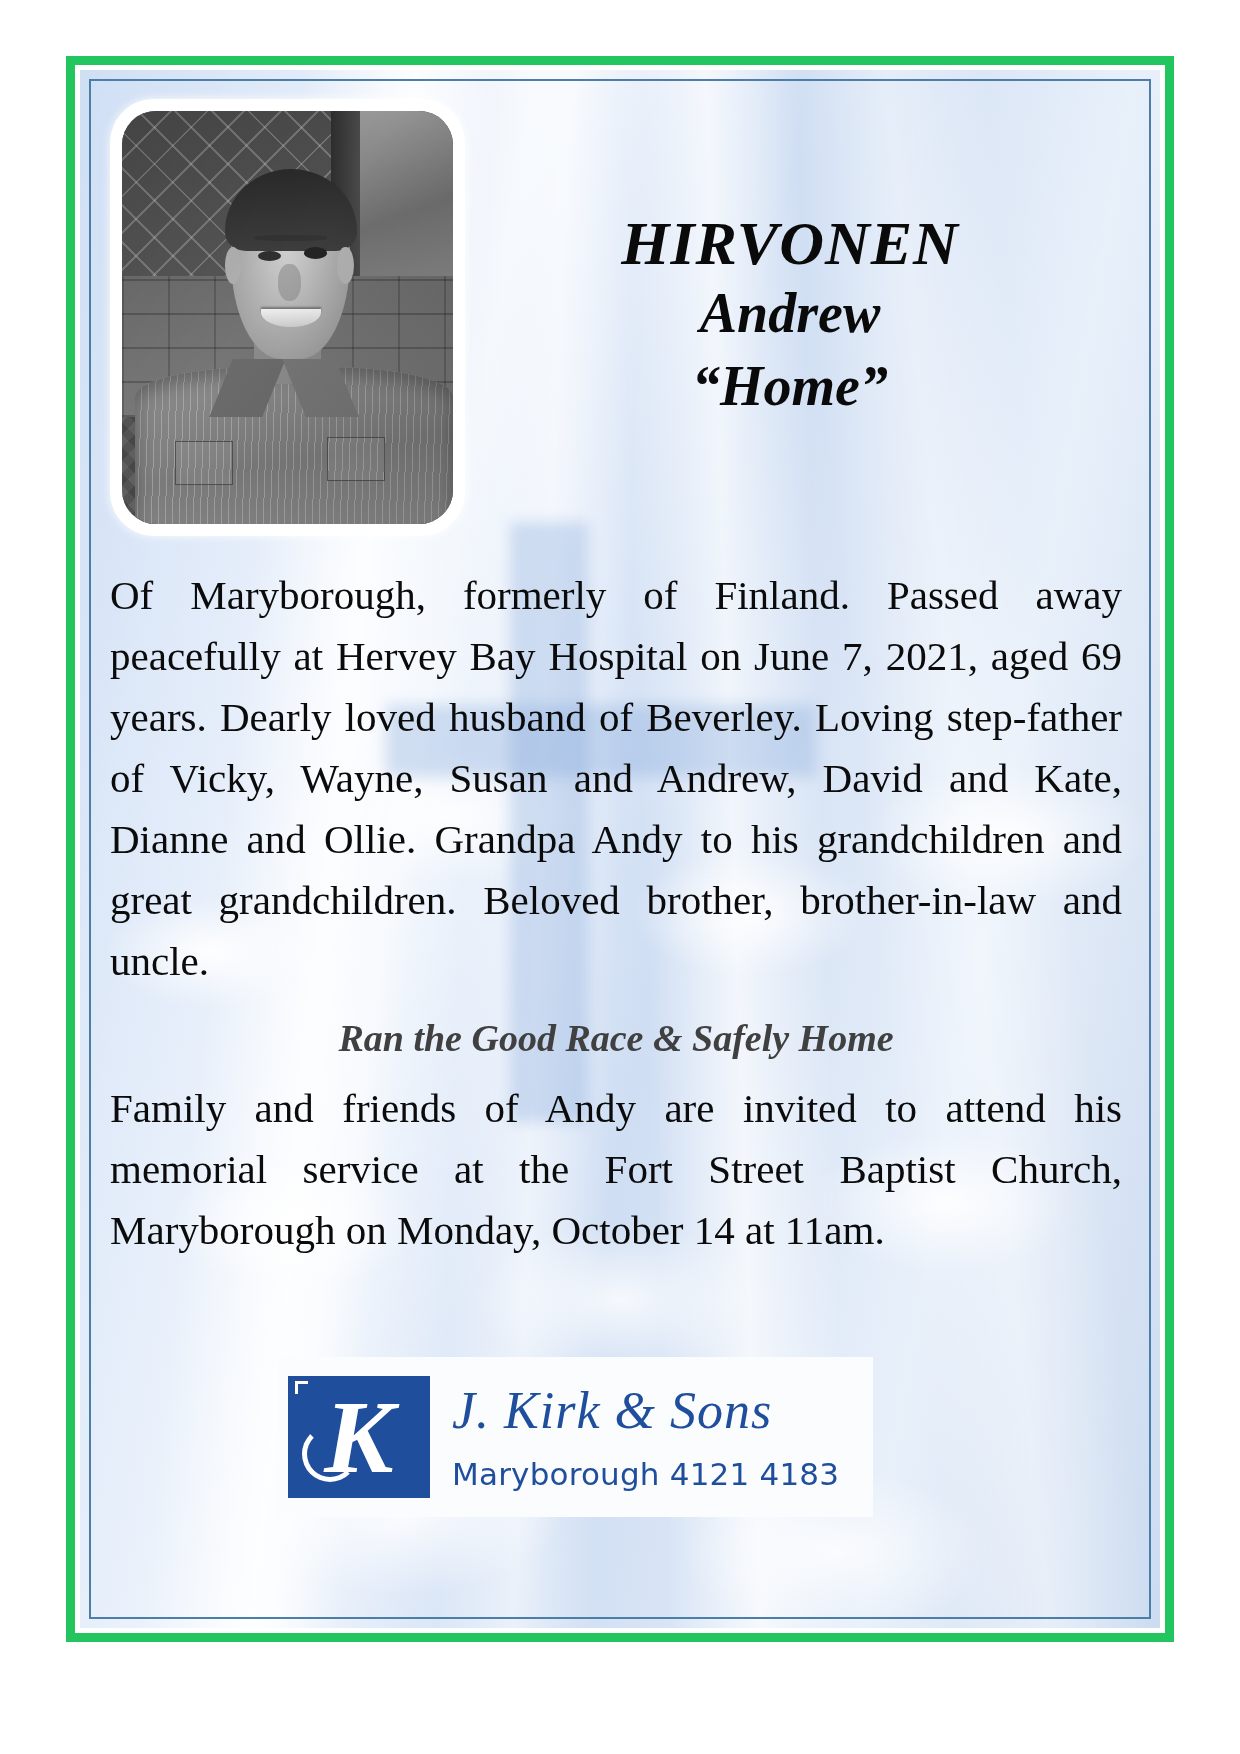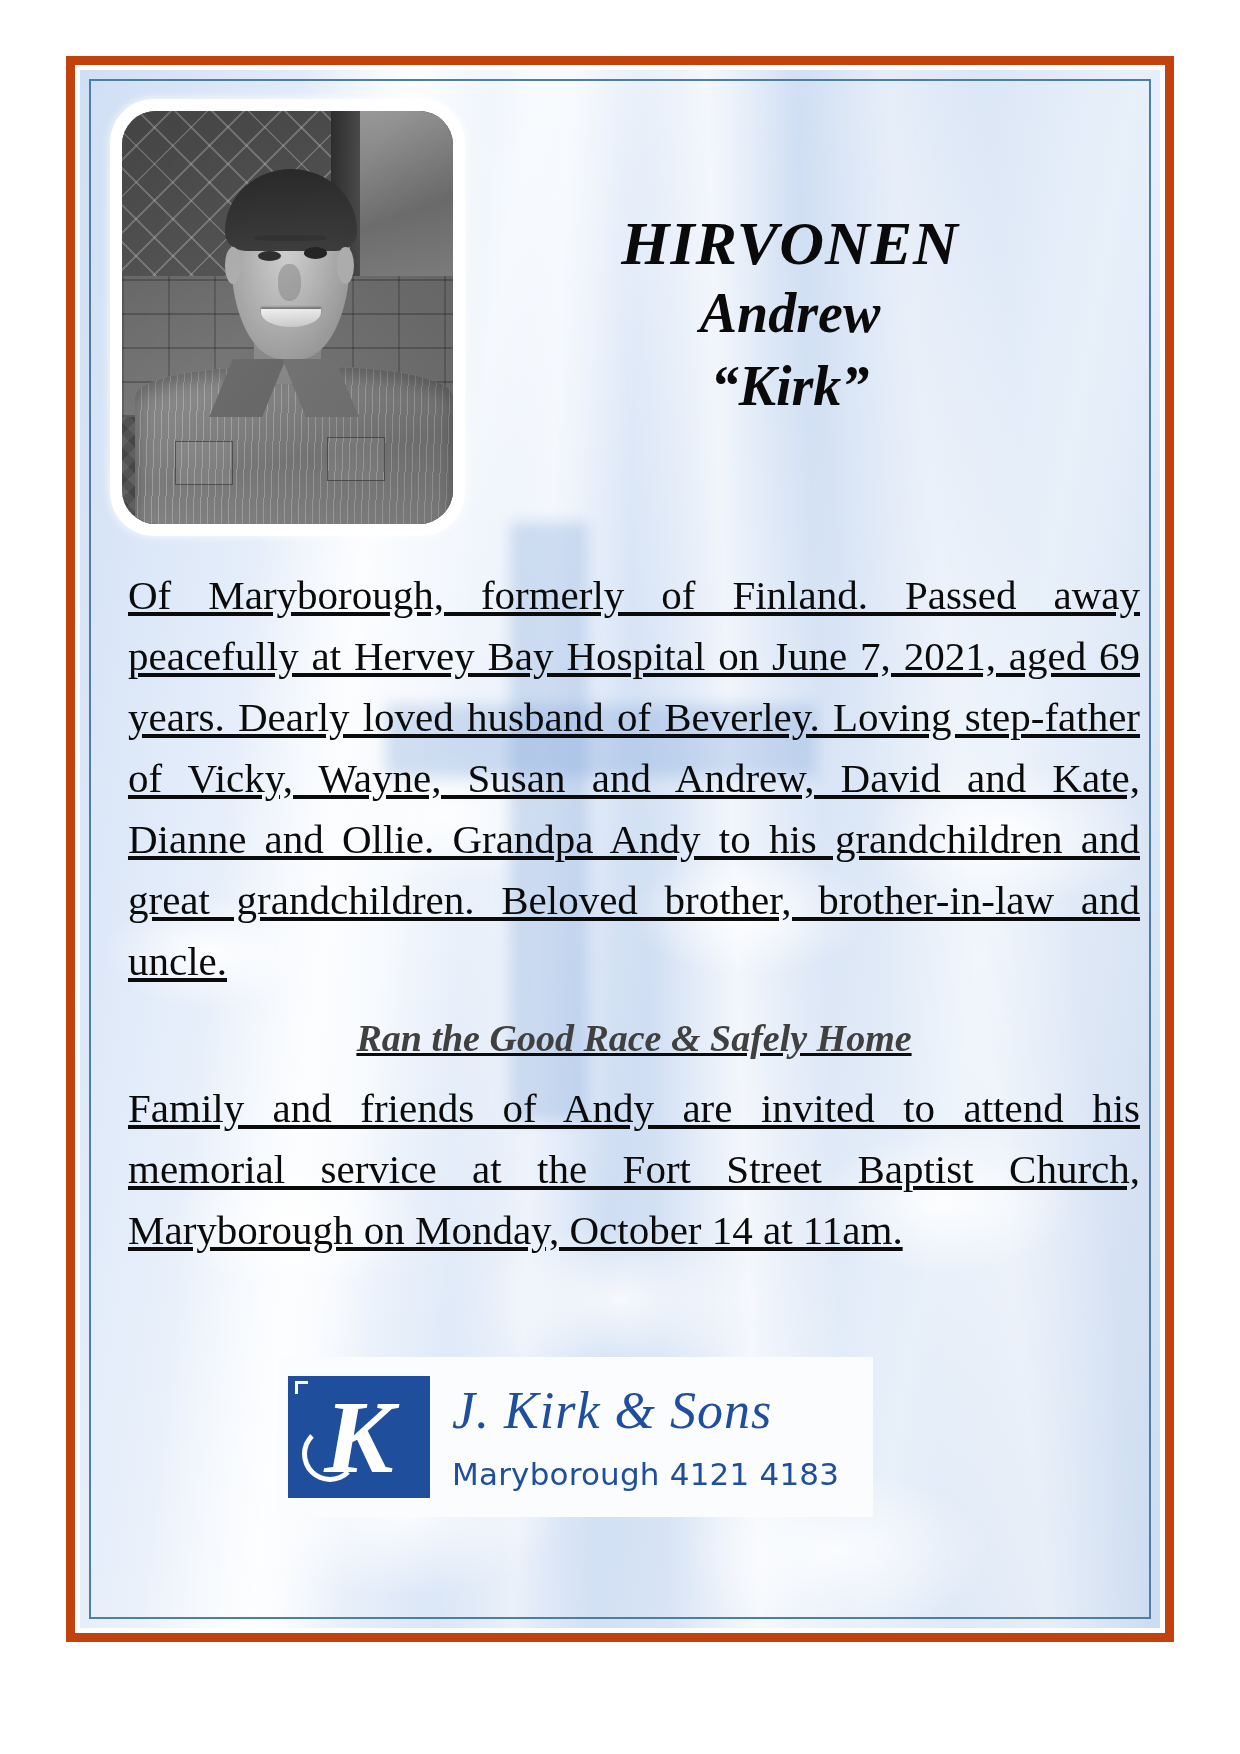--- a/index.html
+++ b/index.html
@@ -17,21 +17,21 @@
   }
 
   
   #notice-frame {
     position: absolute;
     left: 66px;
     top: 56px;
     width: 1108px;
     height: 1586px;
     box-sizing: border-box;
-    border: 9px solid #c2410c;
+    border: 9px solid #22c55e;
     background: #ffffff;
     padding: 5px;
   }
   #notice-inner-rule {
     position: absolute;
     left: 14px;
     top: 14px;
     right: 14px;
     bottom: 14px;
     border: 2px solid #4b7fa8;
@@ -263,25 +263,24 @@
   .name-nick {
     font-size: 56px;
     font-weight: bold;
     font-style: italic;
     line-height: 1.3;
   }
 
   
   #body-block {
     position: absolute;
-    left: 48px;
+    left: 30px;
     top: 495px;
     width: 1012px;
     color: #0b0b0b;
-    text-decoration: underline;
   }
   .body-para {
     font-size: 41px;
     line-height: 61px;
     text-align: justify;
     text-justify: inter-word;
     margin: 0;
   }
   #verse-line {
     font-size: 38px;
@@ -413,21 +412,21 @@
           <div class="ph" id="ph-eyeR"></div>
           <div class="ph" id="ph-nose"></div>
           <div class="ph" id="ph-mouth"></div>
           <div class="ph" id="ph-shade"></div>
         </div>
       </div>
 
       <div id="name-block">
         <div class="name-surname">HIRVONEN</div>
         <div class="name-given">Andrew</div>
-        <div class="name-nick">“Kirk”</div>
+        <div class="name-nick">“Home”</div>
       </div>
 
     </div>
 
     <div id="body-block">
       <p class="body-para">Of Maryborough, formerly of Finland. Passed away peacefully at Hervey Bay Hospital on June 7, 2021, aged 69 years. Dearly loved husband of Beverley. Loving step-father of Vicky, Wayne, Susan and Andrew, David and Kate, Dianne and Ollie. Grandpa Andy to his grandchildren and great grandchildren. Beloved brother, brother-in-law and uncle.</p>
       <div id="verse-line">Ran the Good Race &amp; Safely Home</div>
       <p class="body-para">Family and friends of Andy are invited to attend his memorial service at the Fort Street Baptist Church, Maryborough on Monday, October 14 at 11am.</p>
     </div>
 

